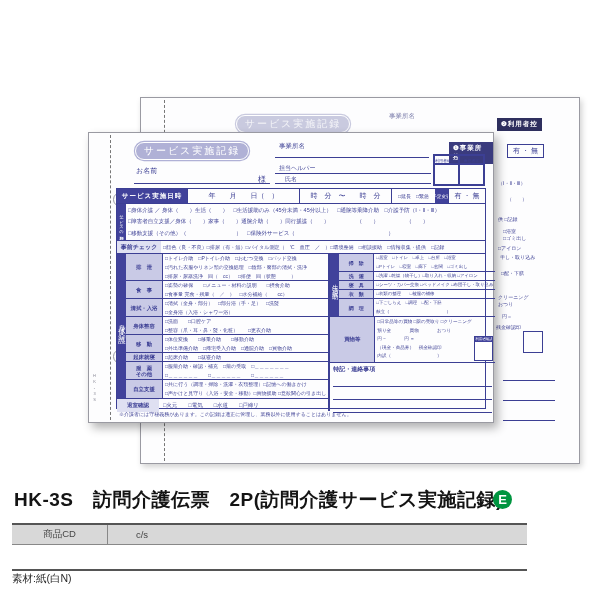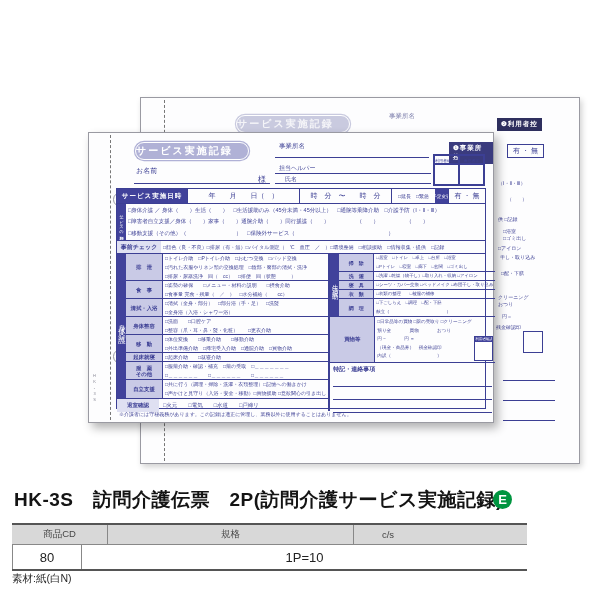--- a/index.html
+++ b/index.html
@@ -10,21 +10,21 @@
   .sheet{position:absolute;background:#fdfdfe;border:1px solid #9a9aa2;box-sizing:border-box;}
   .sheet.back{left:140px;top:97px;width:440px;height:367px;box-shadow:2px 3px 6px rgba(0,0,0,.18);}
   .sheet.front{left:88px;top:132px;width:406px;height:291px;box-shadow:4px 5px 9px rgba(0,0,0,.30);}
   .perf{position:absolute;top:2px;bottom:2px;border-left:1px dashed #777;}
   .back .perf{left:23px;}
   .front .perf{left:21px;}
   .hole{position:absolute;width:13px;height:13px;border:1.2px solid #9a9aa2;border-radius:50%;background:#fff;}
   .h1{left:24px;top:59px;} .h2{left:24px;top:216px;}
   .edgecode{position:absolute;left:3px;top:240px;font-size:4px;color:#8a8a98;writing-mode:vertical-rl;text-orientation:upright;letter-spacing:1px;}
   
-  .badge{position:absolute;height:16px;line-height:16px;text-align:left;color:#fff;font-weight:bold;
+  .badge{position:absolute;height:16px;line-height:16px;text-align:center;color:#fff;font-weight:normal;
          font-size:10px;letter-spacing:2px;border-radius:9px;border:1.5px solid #fff;}
   .badge.main{left:46px;top:9px;width:112px;background:#b0b1d6;box-shadow:0 0 0 1.2px #b0b1d6;}
   .badge.ghost{left:95px;top:17px;width:112px;background:#c9cadf;box-shadow:0 0 0 1.2px #c9cadf;color:#f4f4f8;}
   .copybadge{position:absolute;background:#3a3b7e;color:#fff;font-size:6.5px;font-weight:bold;
              padding:2px 4px;letter-spacing:1px;}
   .front .copybadge{left:360px;top:9px;}
   .back .copybadge{left:356px;top:20px;background:#2e2f5e;}
   .inklbl{position:absolute;color:#3c3f94;font-size:6.5px;white-space:nowrap;}
   .uline{position:absolute;border-top:1px solid #3c3f94;}
   .stamps{position:absolute;left:344px;top:21px;width:50px;height:30px;display:grid;
@@ -325,22 +325,19 @@
     </div>
     <div class="footnote">※介護者には守秘義務があります。この記録は適正に管理し、業務以外に使用することはありません。</div>
   </div>
 
   <div class="title">HK-3S　訪問介護伝票　2P(訪問介護サービス実施記録)</div>
   <div class="eco">E</div>
 
   <div class="spec-table">
     <div class="spec-head">
       <div class="c1">商品CD</div>
-      <div class="c2 vb">規格</div>
       <div class="c3 vb">c/s</div>
     </div>
     <div class="spec-row">
-      <div class="c3 vb">80</div>
-      <div class="c4 vb">1P=10</div>
     </div>
   </div>
   <div class="material">素材:紙(白N)</div>
 </div>
 
 </body></html>

